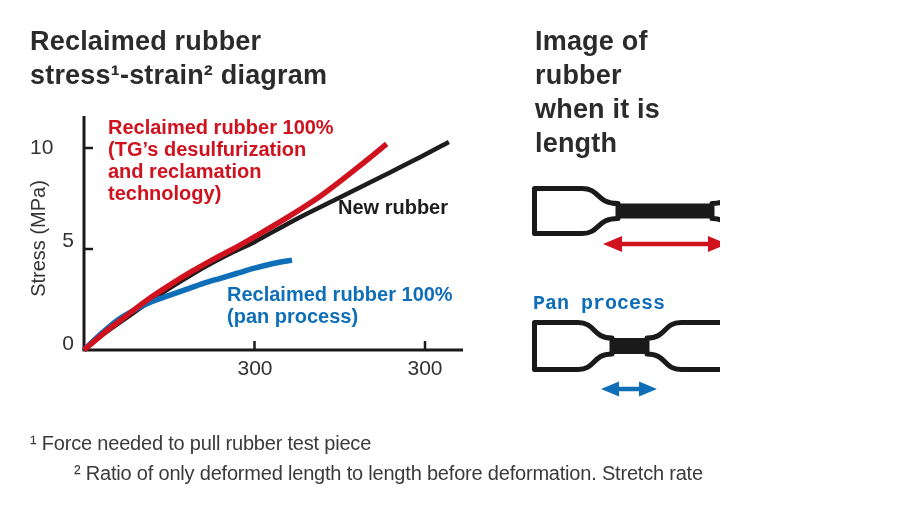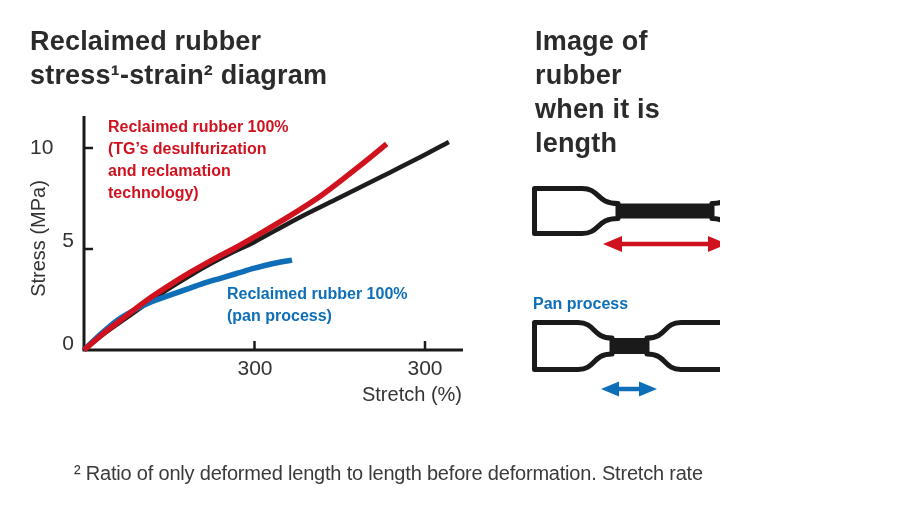--- a/index.html
+++ b/index.html
@@ -4,21 +4,21 @@
 <style>
   html,body{margin:0;padding:0;background:#fff;}
   #page{
     position:relative;width:720px;height:516px;background:#ffffff;
     font-family:"Liberation Sans",sans-serif;overflow:hidden;
     --red:#d0121f;--blue:#0e6eb8;--ink:#1d1d1d;--title:#2b2b2b;--axis-text:#333333;
   }
   .abs{position:absolute;}
   .preline{white-space:pre-line;}
   .h1{font-size:27px;line-height:34px;font-weight:bold;color:var(--title);letter-spacing:.2px;}
-  .ann{font-size:16px;line-height:22px;font-weight:bold;}
+  .ann{font-size:20px;line-height:22px;font-weight:bold;}
   .red-text{color:var(--red);}
   .blue-text{color:var(--blue);}
   .dark-text{color:var(--ink);}
   .tick{font-size:21px;color:var(--axis-text);}
   .axis-label{font-size:20px;color:var(--axis-text);}
   .footnote{font-size:20px;line-height:30px;color:#3a3a3a;letter-spacing:-0.2px;}
   .axisline{stroke:#1a1a1a;stroke-width:3;}
   .tickmark{stroke:#1a1a1a;stroke-width:2.5;}
   .grip{fill:#ffffff;stroke:#1a1a1a;stroke-width:5;stroke-linejoin:round;}
   .bar{fill:#1a1a1a;}
@@ -54,53 +54,54 @@
         <path d="M84,250C87.55208333333333,246.97 98.20833333333333,237.54333333333332 105.3125,231.82C112.41666666666667,226.09666666666666 119.52083333333333,221.04666666666665 126.625,215.66C133.72916666666666,210.27333333333334 140.83333333333334,204.55 147.9375,199.5C155.04166666666666,194.45 162.14583333333334,189.905 169.25,185.36C176.35416666666666,180.81500000000003 183.45833333333334,176.43833333333336 190.5625,172.23000000000002C197.66666666666666,168.02166666666668 204.77083333333334,163.98166666666668 211.875,160.11C218.97916666666666,156.23833333333334 226.08333333333334,152.87166666666667 233.1875,149C240.29166666666666,145.12833333333333 245.26458333333332,142.26666666666665 254.5,136.88C263.73541666666665,131.49333333333334 277.23333333333335,123.75 288.6,116.68C299.9666666666667,109.61000000000001 311.33333333333337,102.54 322.70000000000005,94.46000000000001C334.0666666666667,86.38000000000001 346.14375,76.61666666666669 356.8,68.20000000000002C367.45625,59.78333333333335 381.6645833333333,48.00000000000001 386.6375,43.96000000000001" fill="none" stroke="#d0121f" stroke-width="5.5"></path>
       </g>
   </svg>
 
   <div class="abs axis-label" style="left:-42px;top:227px;width:160px;text-align:center;transform:rotate(-90deg);">Stress (MPa)</div>
   <div class="abs tick" style="left:30px;top:135px;width:44px;text-align:left;">10</div>
   <div class="abs tick" style="left:30px;top:228px;width:44px;text-align:right;">5</div>
   <div class="abs tick" style="left:30px;top:331px;width:44px;text-align:right;">0</div>
   <div class="abs tick" style="left:225px;top:356px;width:60px;text-align:center;">300</div>
   <div class="abs tick" style="left:395px;top:356px;width:60px;text-align:center;">300</div>
-  <div class="abs axis-label" style="left:300px;top:383px;width:162px;text-align:right;">Stretch (%)</div>
 
   <div class="abs ann red-text preline" style="left:108px;top:116px;">Reclaimed rubber 100%
 (TG’s desulfurization
 and reclamation
 technology)</div>
+  <div class="abs ann dark-text" style="left:338px;top:196px;">New rubber</div>
   <div class="abs ann blue-text preline" style="left:227px;top:283px;">Reclaimed rubber 100%
 (pan process)</div>
 
 
   <svg class="abs" style="left:532px;top:186px;" width="266" height="70" viewBox="0 0 266 70">
     <g>
       <rect class="bar" x="82" y="17.5" width="102" height="15"></rect>
       <path class="grip" d="M2.5,2.5 H50 C68,2.5 64,17.5 86,17.5 L86,32.5 C64,32.5 68,47.5 50,47.5 H2.5 Z"></path>
       <path class="grip" d="M263.5,2.5 H216 C198,2.5 202,17.5 180,17.5 L180,32.5 C198,32.5 202,47.5 216,47.5 H263.5 Z"></path>
     </g>
     <g class="red-arrow">
       <line x1="88" y1="58" x2="178" y2="58"></line>
       <polygon points="71,58 90,50 90,66"></polygon>
       <polygon points="195,58 176,50 176,66"></polygon>
     </g>
   </svg>
 
-  <div class="abs ann blue-text" style="left:533px;top:293px;">Pan process</div>
+  <div class="abs ann blue-text" style="left:533px;top:293px;font-family:Liberation Mono, monospace;">Pan process</div>
 
   <svg class="abs" style="left:532px;top:320px;" width="195" height="84" viewBox="0 0 195 84">
     <g>
       <rect class="bar" x="76" y="18" width="44" height="16"></rect>
       <path class="grip" d="M2.5,2.5 H46 C64,2.5 60,18 80,18 L80,34 C60,34 64,49.5 46,49.5 H2.5 Z"></path>
       <path class="grip" d="M192.5,2.5 H149 C131,2.5 135,18 115,18 L115,34 C135,34 131,49.5 149,49.5 H192.5 Z"></path>
     </g>
     <g class="blue-arrow">
       <line x1="84" y1="69" x2="110" y2="69"></line>
       <polygon points="69,69 87,61.5 87,76.5"></polygon>
       <polygon points="125,69 107,61.5 107,76.5"></polygon>
     </g>
   </svg>
 
+  <div class="abs footnote" style="left:30px;top:428px;">¹ Force needed to pull rubber test piece</div>
   <div class="abs footnote" style="left:30px;top:458px;margin-left:44px;">² Ratio of only deformed length to length before deformation. Stretch rate</div>
 
 </div>
 
 </body></html>

